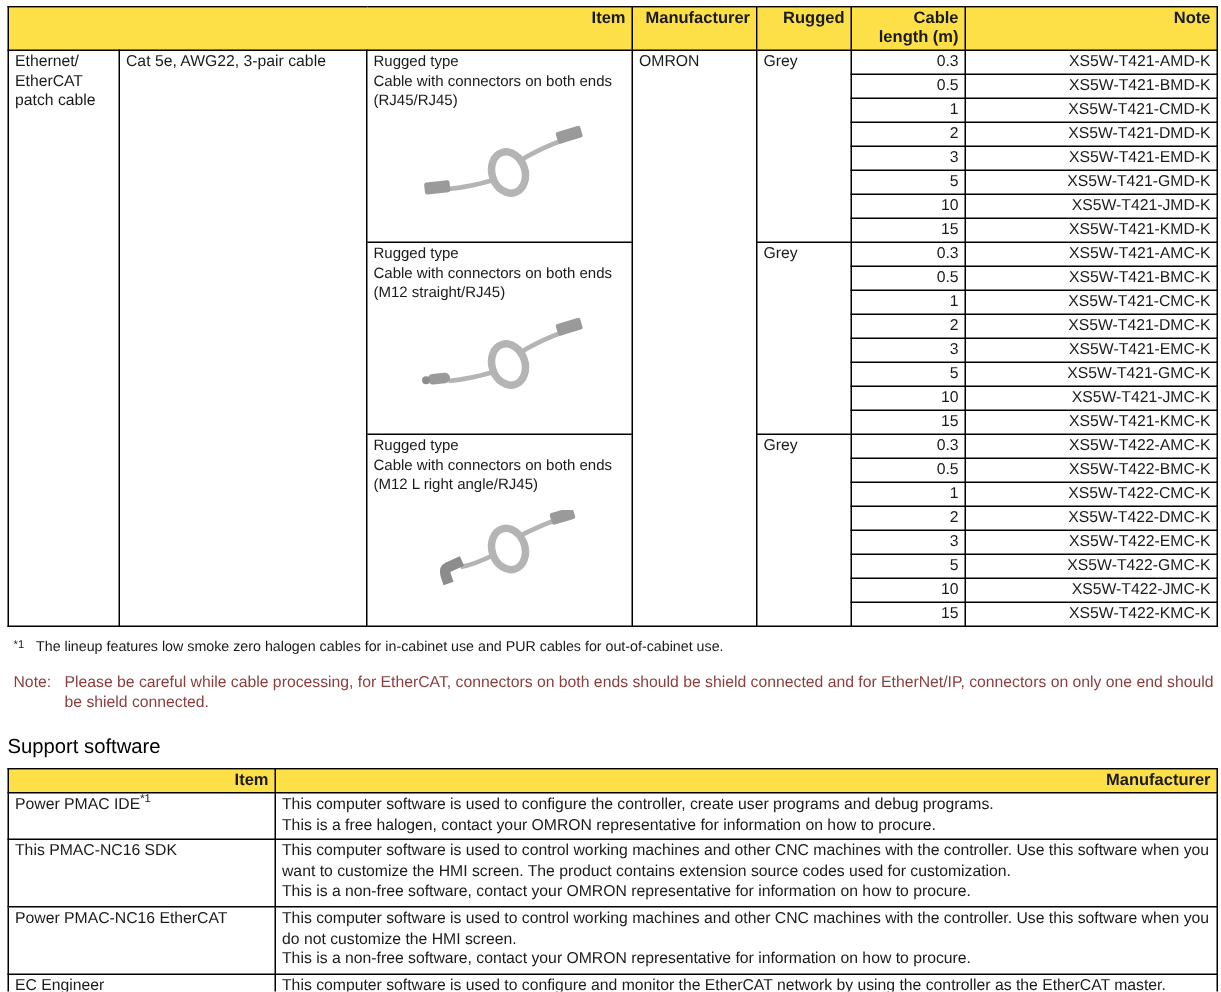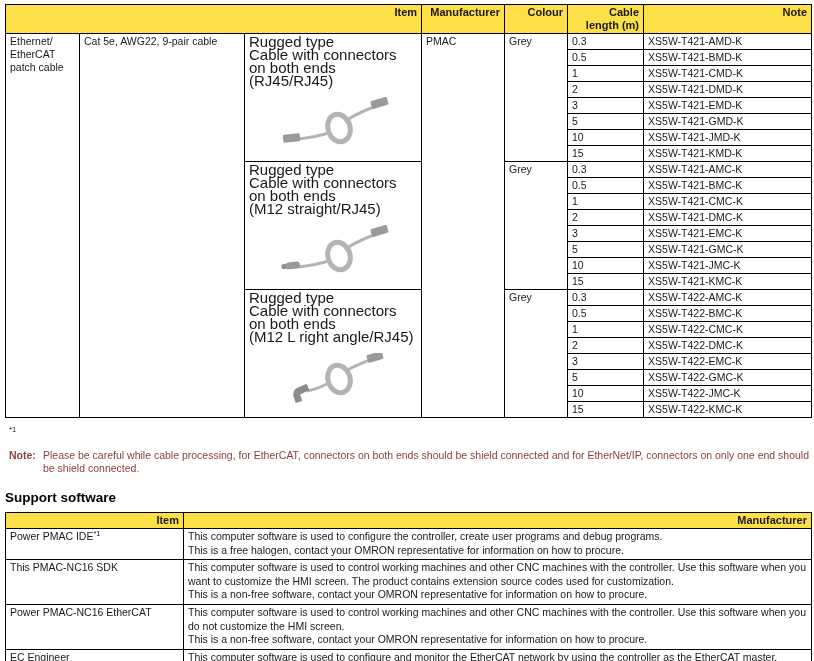--- a/index.html
+++ b/index.html
@@ -11,84 +11,84 @@
     padding: 4px 4px 0 5px;
     overflow: hidden;
   }
   table { border-collapse: collapse; table-layout: fixed; width: 806px; }
   th, td { border: 1px solid #000; vertical-align: top; padding: 1px 4px; overflow: hidden; }
   th {
     background: #fde047; text-align: right; font-weight: bold;
     font-size: 11px; line-height: 13px; white-space: pre-line;
   }
   .cable-table td { font-size: 10.5px; line-height: 13px; height: 15px; }
-  .cable-table .len-cell, .cable-table .model-cell { padding-top: 0; line-height: 14px; }
+  .cable-table .len-cell, .cable-table .model-cell { padding-top: 0; line-height: 14px; text-align: right; }
   .cable-table .pre { white-space: pre-line; }
-  .type-lines { font-size: 15px; line-height: 13px; }
+  .type-lines { font-size: 10px; line-height: 13px; }
   .cable-img-wrap { text-align: center; margin-top: 10px; }
   .sw-table td { font-size: 10.5px; line-height: 13.6px; padding: 1px 4px 2px 4px; margin-left: 43px; }
   .sw-table th { height: 16px; padding-top: 1px; }
   sup { font-size: 7.5px; vertical-align: super; line-height: 0; }
   .footnote {
     display: flex; font-size: 9.5px; line-height: 12px; color: #1a1a1a;
     margin: 8px 0 0 4px;
   }
   .footnote .marker { font-size: 7.5px; width: 15px; flex: 0 0 15px; position: relative; top: -2px; }
   .note-block {
     display: flex; margin: 11px 0 0 4px; font-size: 10.5px; line-height: 12.5px;
     color: var(--note-color, #8b3e3e); width: 800px;
   }
-  .note-block .note-label { font-weight: bold; width: 34px; flex: 0 0 34px; }
+  .note-block .note-label { font-weight: normal; width: 34px; flex: 0 0 34px; }
   .section-heading {
-    font-size: 13.5px; font-weight: bold; color: #000;
+    font-size: 13.5px; font-weight: normal; color: #000;
     margin: 16px 0 7px 0;
   }
 </style>
 </head>
 <body>
 
 <table class="cable-table">
   <colgroup>
     <col style="width:74px">
       <col style="width:165px">
       <col style="width:177px">
     <col style="width:83px">
       <col style="width:63px">
       <col style="width:76px">
       <col style="width:168px">
   </colgroup>
   <thead>
     <tr>
       <th colspan="3" style="height:29px">Item</th>
       <th>Manufacturer</th>
-      <th>Colour</th>
+      <th>Rugged</th>
       <th>Cable
 length (m)</th>
       <th>Note</th>
     </tr>
   </thead>
   <tbody id="cable-tbody">
       <tr>
         <td class="pre" rowspan="24">Ethernet/
 EtherCAT
 patch cable</td>
-        <td rowspan="24">Cat 5e, AWG22, 9-pair cable</td>
+        <td rowspan="24">Cat 5e, AWG22, 3-pair cable</td>
         <td rowspan="8">
           <div class="type-lines" style="white-space: pre-line;">Rugged type
 Cable with connectors on both ends
 (RJ45/RJ45)</div>
           <div class="cable-img-wrap"><svg width="112" height="52" viewBox="0 0 112 52">
        <path d="M68 24 C 78 18, 90 12, 100 9" fill="none" stroke="#b4b4b4" stroke-width="3"></path>
        <path d="M52 36 C 42 39, 32 41, 22 42" fill="none" stroke="#b4b4b4" stroke-width="3"></path>
        <ellipse cx="62" cy="31" rx="11" ry="14" fill="none" stroke="#b4b4b4" stroke-width="5" transform="rotate(-18 62 31)"></ellipse>
        <rect x="94" y="2" width="17" height="8" rx="1.5" fill="#9a9a9a" transform="rotate(-17 102 6)"></rect>
        <rect x="6" y="37" width="17" height="8" rx="1.5" fill="#9a9a9a" transform="rotate(-6 14 41)"></rect>
      </svg></div>
         </td>
-        <td rowspan="24">PMAC</td>
+        <td rowspan="24">OMRON</td>
         <td rowspan="8">Grey</td>
         <td class="len-cell">0.3</td>
         <td class="model-cell">XS5W-T421-AMD-K</td>
       </tr>
       <tr>
         <td class="len-cell">0.5</td>
         <td class="model-cell">XS5W-T421-BMD-K</td>
       </tr>
       <tr>
         <td class="len-cell">1</td>
@@ -203,20 +203,21 @@
       </tr>
       <tr>
         <td class="len-cell">15</td>
         <td class="model-cell">XS5W-T422-KMC-K</td>
       </tr>
     </tbody>
 </table>
 
 <div class="footnote">
   <span class="marker">*1</span>
+  <span>The lineup features low smoke zero halogen cables for in-cabinet use and PUR cables for out-of-cabinet use.</span>
 </div>
 
 <div class="note-block">
   <span class="note-label">Note:</span>
   <span>Please be careful while cable processing, for EtherCAT, connectors on both ends should be shield connected and for EtherNet/IP, connectors on only one end should be shield connected.</span>
 </div>
 
 <div class="section-heading">Support software</div>
 
 <table class="sw-table">

